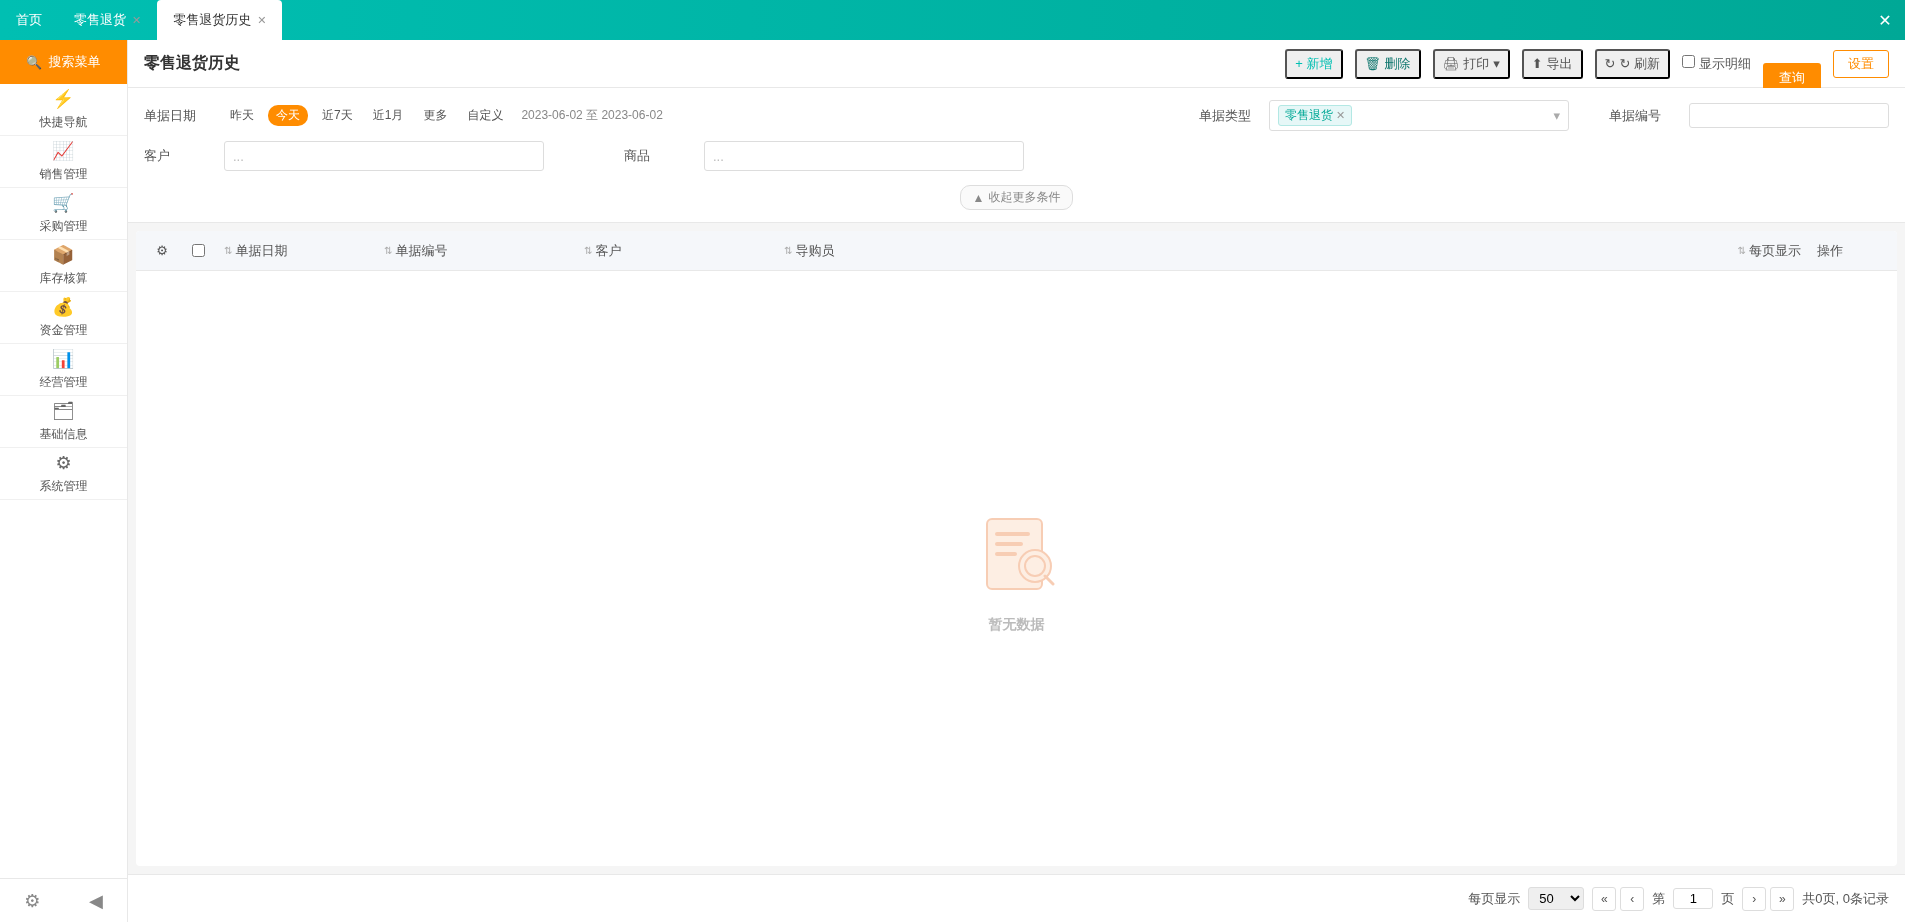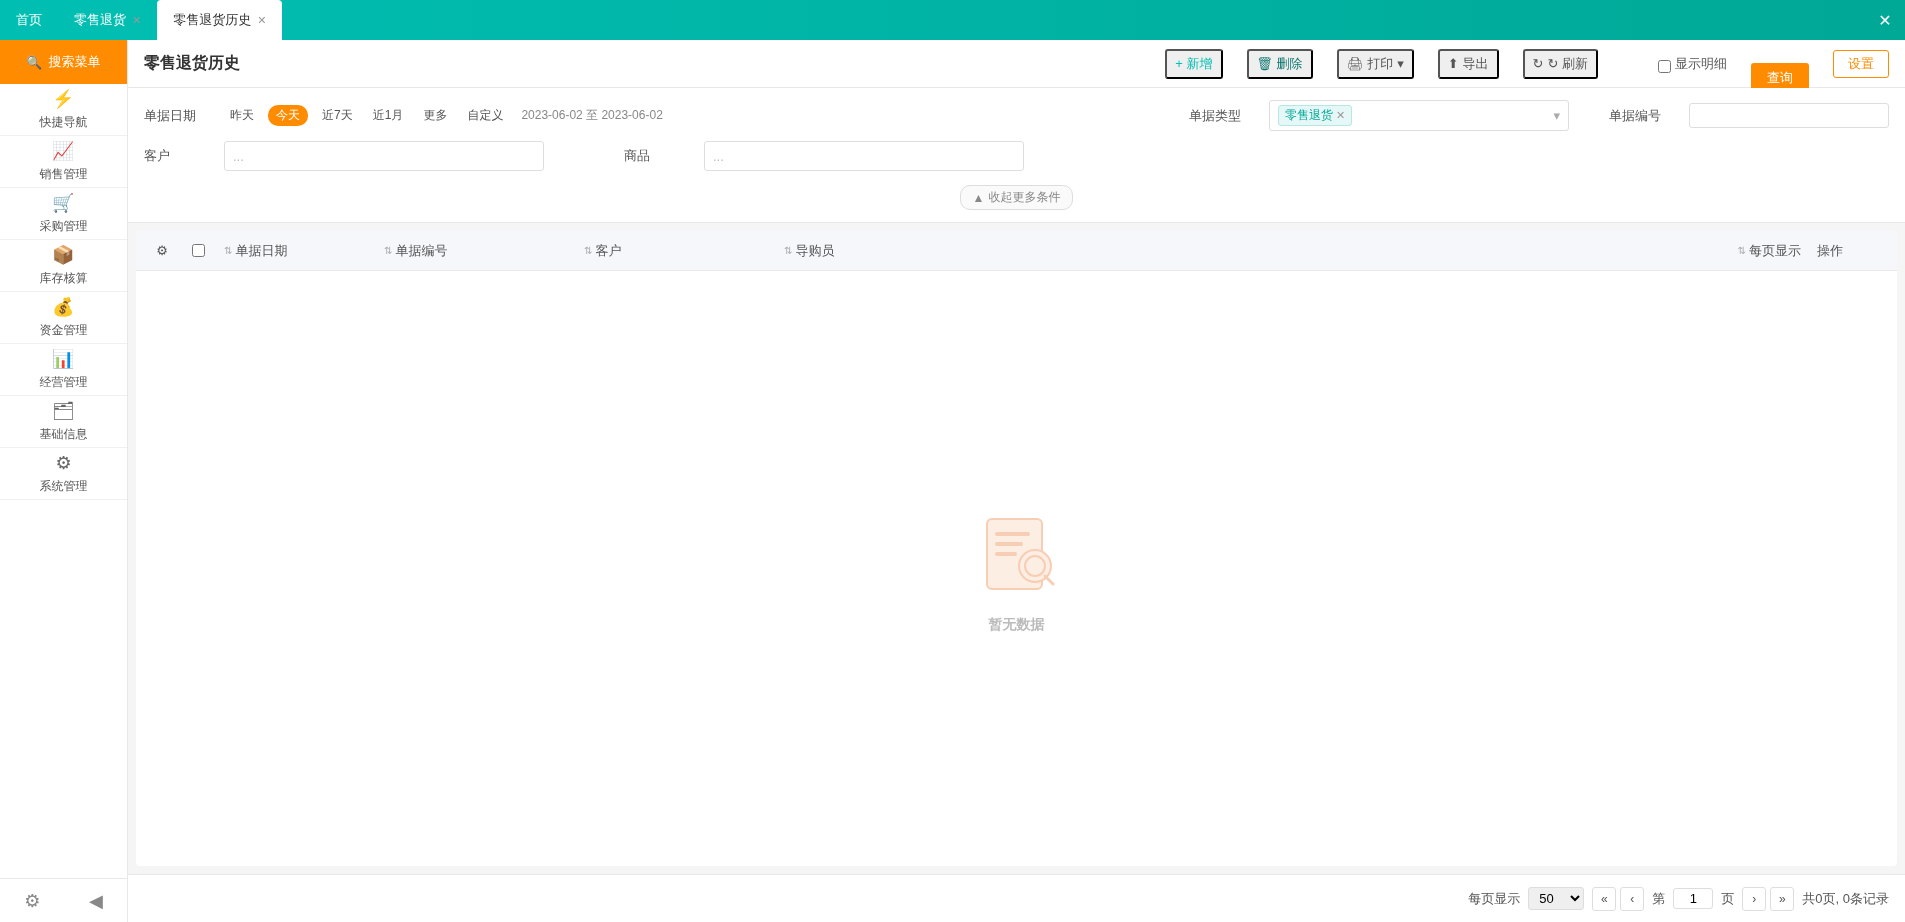--- a/index.html
+++ b/index.html
@@ -122,21 +122,21 @@
     }
     .page-title {
       font-size: 16px;
       font-weight: bold;
       color: #333;
       flex: 1;
     }
     .toolbar {
       display: flex;
       align-items: center;
-      gap: 24px;
+      gap: 12px;
     }
     .toolbar-btn {
       display: flex;
       align-items: center;
       gap: 4px;
       font-size: 13px;
       color: #555;
       cursor: pointer;
       padding: 4px 8px;
       border-radius: 3px;
@@ -157,25 +157,24 @@
       background: #fff;
       color: #ff8c00;
       border: 1px solid #ff8c00;
       padding: 4px 14px;
       border-radius: 3px;
       font-size: 13px;
       cursor: pointer;
     }
     .show-detail {
       display: flex;
-      align-items: flex-end;
+      align-items: flex-start;
       gap: 4px;
       font-size: 13px;
       color: #555;
-      margin-left: 36px;
     }
     .show-detail input[type=checkbox] { cursor: pointer; }
 
     
     .filter-area {
       background: #fff;
       padding: 12px 16px 8px;
       border-bottom: 1px solid #e8e8e8;
       flex-shrink: 0;
     }
@@ -485,21 +484,21 @@
             <span class="date-btn">近7天</span>
             <span class="date-btn">近1月</span>
             <span class="date-btn">更多</span>
             <span class="date-btn">自定义</span>
             <span class="date-range">2023-06-02 至 2023-06-02</span>
           </div>
         </div>
 
         <div style="flex:1"></div>
 
-        <div class="filter-item" style="margin-right: 40px;">
+        <div class="filter-item" style="margin-right: 40px; text-align: center;">
           <span class="filter-label">单据类型</span>
           <div class="filter-select" style="width:300px; border:1px solid #ddd; border-radius:3px; padding: 4px 8px; display:flex; align-items:center; justify-content:space-between; min-height:30px;">
             <span class="tag">
               <span>零售退货</span>
               <span class="tag-close">✕</span>
             </span>
             <span style="color:#aaa;">▾</span>
           </div>
         </div>
 

